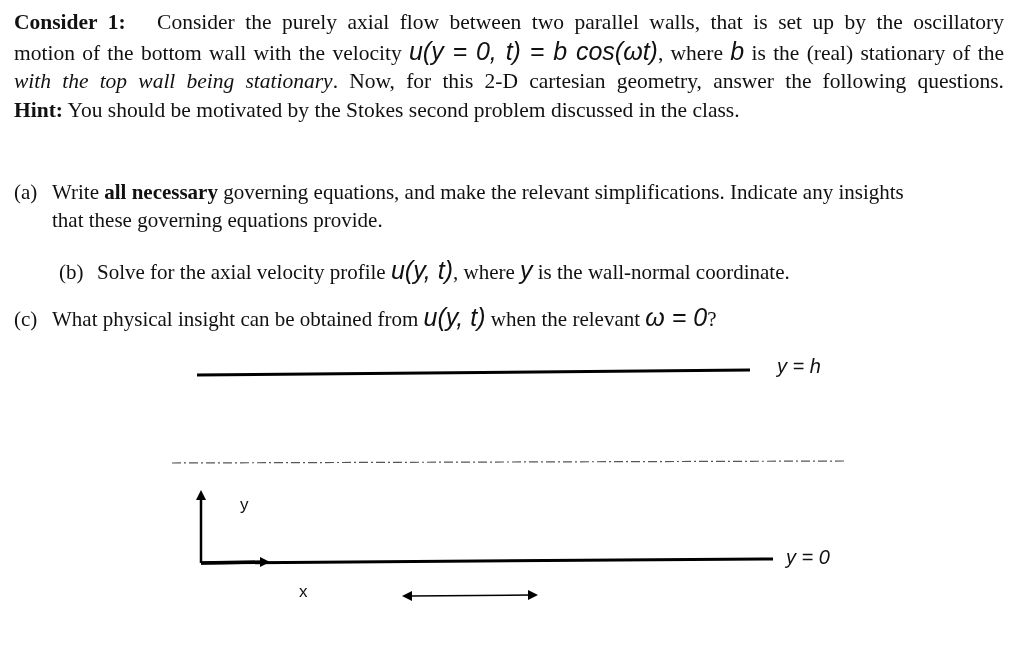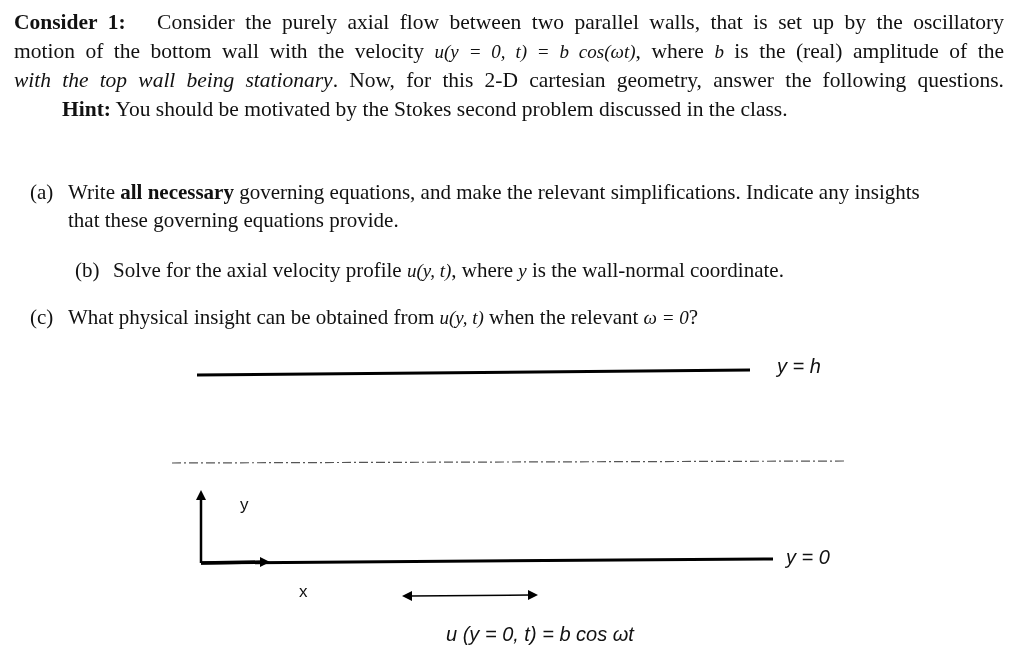--- a/index.html
+++ b/index.html
@@ -7,43 +7,43 @@
     width: 1024px; height: 659px; position: relative; overflow: hidden;
     font-family: "Liberation Serif", "DejaVu Serif", serif;
     color: #111111;
   }
   .intro {
     position: absolute; left: 14px; top: 8px; width: 990px;
     font-size: 21.5px; line-height: 28.6px;
     text-align: justify; text-align-last: left;
   }
   .intro .line { display: block; text-align-last: justify; white-space: nowrap; }
-  .intro .line.last { text-align-last: left; margin-left: 48px; }
+  .intro .line.last { text-align-last: left; }
   .b { font-weight: bold; }
   .it { font-style: italic; }
-  .m { font-style: italic; font-family: Liberation Serif, serif; font-size: 19px; }
+  .m { font-style: italic; font-family: Liberation Sans, sans-serif; font-size: 25px; }
   .item {
-    position: absolute; left: 30px; width: 990px;
+    position: absolute; left: 14px; width: 990px;
     font-size: 21px; line-height: 28px;
   }
   .item .lbl { display: inline-block; width: 38px; }
   .item .cont { display: block; padding-left: 38px; }
   .diagram { position: absolute; left: 0; top: 340px; width: 1024px; height: 319px; }
   .dlabel {
     position: absolute; font-family: "Liberation Sans", "DejaVu Sans", sans-serif;
     font-size: 20px; color: #111;
   }
   .dlabel.ital { font-style: italic; }
 </style>
 </head>
 <body>
 
 <div class="intro">
   <span class="line"><span class="b">Consider 1:</span>&nbsp;&nbsp; <span>Consider the purely axial flow between two parallel walls, that is set up by the oscillatory</span></span>
-  <span class="line"><span>motion of the bottom wall with the velocity </span><span class="m">u(y = 0, t) = b cos(ωt)</span><span>, where </span><span class="m">b</span><span> is the (real) amplitude of the</span></span>
+  <span class="line"><span>motion of the bottom wall with the velocity </span><span class="m">u(y = 0, t) = b cos(ωt)</span><span>, where </span><span class="m">b</span><span> is the (real) stationary of the</span></span>
   <span class="line"><span class="it">with the top wall being stationary</span><span>. Now, for this 2-D cartesian geometry, answer the following questions.</span></span>
   <span class="line last"><span class="b">Hint:</span> <span>You should be motivated by the Stokes second problem discussed in the class.</span></span>
 </div>
 
 <div class="item" style="top:178px;">
   <span class="lbl">(a)</span><span>Write </span><span class="b">all necessary</span><span> governing equations, and make the relevant simplifications. Indicate any insights</span>
   <span class="cont">that these governing equations provide.</span>
 </div>
 
 <div class="item" style="top:256px;margin-left:45px;">
@@ -64,14 +64,13 @@
     <line x1="201" y1="563" x2="262" y2="562" stroke="#000" stroke-width="3.5"></line>
     <polygon points="260,557 270,562 260,567" fill="#000"></polygon>
     <line x1="410" y1="596" x2="530" y2="595" stroke="#000" stroke-width="1.5"></line>
     <polygon points="412,591 402,596 412,601" fill="#000"></polygon>
     <polygon points="528,590 538,595 528,600" fill="#000"></polygon>
   </svg>
   <span class="dlabel ital" style="left:777px;top:15px;">y = h</span>
   <span class="dlabel" style="left:240px;top:155px;font-size:17px;">y</span>
   <span class="dlabel ital" style="left:786px;top:206px;">y = 0</span>
   <span class="dlabel" style="left:299px;top:242px;font-size:17px;">x</span>
-  <span class="dlabel ital" style="left:446px;top:283px;">u (y = 0, t) = b cos ωt</span>
 </div>
 
 </body></html>

